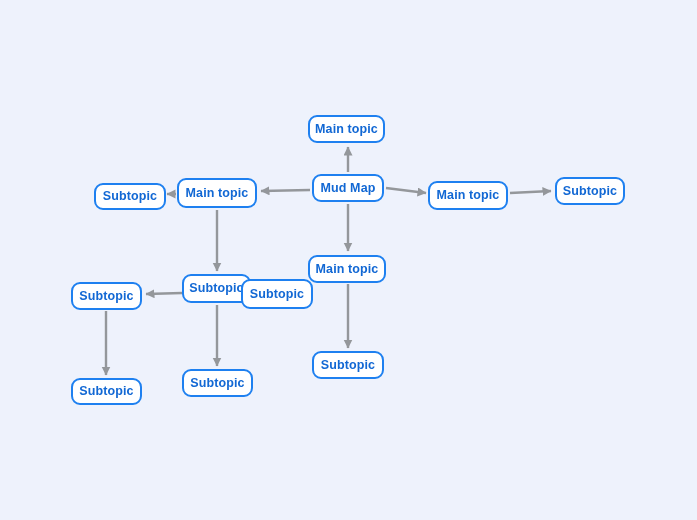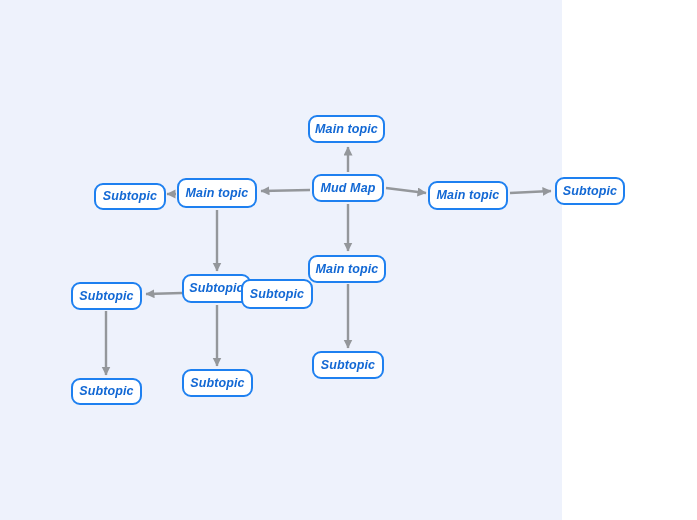--- a/index.html
+++ b/index.html
@@ -5,24 +5,23 @@
   html, body {
     margin: 0;
     padding: 0;
     width: 697px;
     height: 520px;
     overflow: hidden;
     font-family: "Liberation Sans", sans-serif;
   }
   .canvas {
     position: relative;
-    width: 562px;
+    width: 697px;
     height: 520px;
     background: #eef2fc;
-    font-style: italic;
   }
   .connector-layer {
     position: absolute;
     left: 0;
     top: 0;
     width: 697px;
     height: 520px;
   }
   .node {
     position: absolute;

